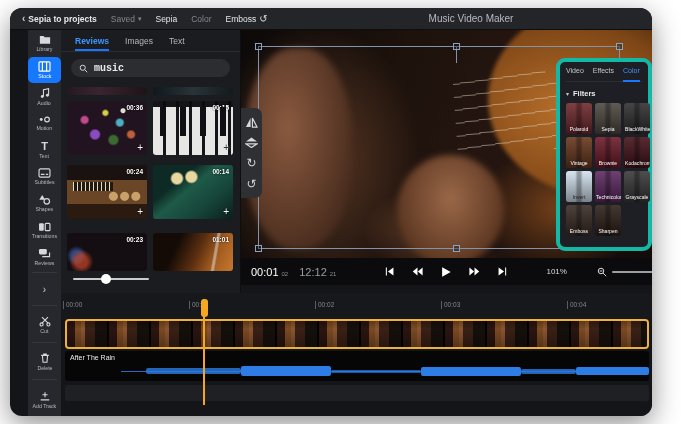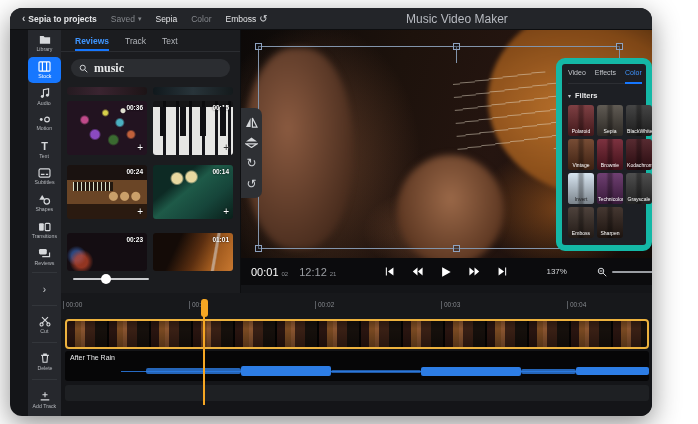--- a/index.html
+++ b/index.html
@@ -7,41 +7,41 @@
   .window { position:absolute; left:10px; top:8px; width:642px; height:408px; background:#141518; border-radius:12px; overflow:hidden; box-shadow:0 8px 28px rgba(0,0,0,.45); }
 
   
   .topbar { position:absolute; left:0; top:0; width:100%; height:22px; background:#232529; display:flex; align-items:center; gap:14px; padding-left:12px; border-bottom:1px solid #0d0e10; }
   .tb-item { font-size:8.5px; color:#e6e7e9; display:flex; align-items:center; gap:3px; white-space:nowrap; }
   .tb-muted { color:#84878c; }
   .tb-back { font-weight:bold; }
   .chev { font-size:10px; color:#cfd1d4; }
   .caret { font-size:7px; color:#84878c; }
   .hist-ic { font-size:10px; color:#d8dadd; }
-  .tb-title { position:absolute; left:396px; width:130px; font-size:12px; color:#b7bac0; }
+  .tb-title { position:absolute; left:396px; width:130px; text-align:center; font-size:10px; color:#b7bac0; }
 
   
   .rail { position:absolute; left:18px; top:22px; width:33px; height:386px; background:#26282d; display:flex; flex-direction:column; }
   .rail-item { width:33px; height:28px; display:flex; flex-direction:column; align-items:center; justify-content:center; gap:1px; cursor:pointer; }
   .rail-item svg { display:block; }
   .rail-label { font-size:5.5px; color:#b6b9be; transform:scale(.95); white-space:nowrap; }
   .rail-item.active { background:#1677ff; border-radius:5px; }
   .rail-item.active .rail-label { color:#fff; }
   .glyph { font-size:10px; color:#d6d8db; line-height:1; }
   .rail-sep { height:1px; background:#33363b; margin:2px 4px; }
   .rail-bottom { margin-top:auto; }
   .rail-chev { font-size:10px; color:#c9cbcf; }
 
   
   .stock { position:absolute; left:51px; top:22px; width:180px; height:263px; background:#1b1c1f; border-right:1px solid #0d0e10; }
   .stock-tabs { display:flex; gap:16px; padding:6px 0 0 14px; border-bottom:1px solid #2b2d31; height:22px; }
   .stab { font-size:8.5px; color:#b3b6bb; padding-bottom:5px; cursor:pointer; }
   .stab.active { color:#3f95ff; border-bottom:2px solid #1677ff; font-weight:bold; }
   .searchbox { margin:7px 10px 0 10px; height:18px; background:#2b2d31; border-radius:9px; display:flex; align-items:center; gap:6px; padding:0 8px; }
-  .searchbox input { background:transparent; border:none; outline:none; color:#e8e9ea; font-size:12px; width:120px; font-family:Liberation Serif, serif; font-weight:bold; }
+  .searchbox input { background:transparent; border:none; outline:none; color:#e8e9ea; font-size:10px; width:120px; font-family:Liberation Mono, monospace; font-weight:bold; }
   .thumb { position:absolute; border-radius:3px; overflow:hidden; cursor:pointer; }
   .dur { position:absolute; top:3px; right:4px; font-size:6.5px; color:#fff; text-shadow:0 0 2px #000; font-weight:bold; }
   .plus { position:absolute; right:4px; bottom:2px; color:#fff; font-size:10px; line-height:1; text-shadow:0 0 2px #000; }
   .t-sliver1 { left:6px; top:4px; width:80px; height:8px; background:linear-gradient(90deg,#241a20,#3a2430 40%,#1c1416); }
   .t-sliver2 { left:92px; top:4px; width:80px; height:8px; background:linear-gradient(90deg,#10181c,#28343a 50%,#141a1c); }
   .t-fireworks { left:6px; top:18px; width:80px; height:54px; background:
       radial-gradient(circle at 22% 35%, #c04a8a 0 3px, transparent 5px),
       radial-gradient(circle at 48% 22%, #d8d04a 0 2px, transparent 4px),
       radial-gradient(circle at 66% 40%, #4ab0c0 0 3px, transparent 5px),
       radial-gradient(circle at 80% 62%, #c0603a 0 3px, transparent 5px),
@@ -106,21 +106,21 @@
   .tc-tot { font-size:11px; color:#9a9da2; margin-left:8px; }
   .transport { display:flex; align-items:center; gap:16px; margin-left:48px; }
   .transport svg { display:block; cursor:pointer; }
   .zoompct { font-size:8px; color:#d6d8db; margin-left:38px; }
   .fsbtn { margin-left:16px; }
   .zoomctl { display:flex; align-items:center; gap:5px; margin-left:14px; }
   .zslider { position:relative; width:58px; height:10px; }
   .z-track { position:absolute; left:0; top:4.5px; width:100%; height:1.5px; background:#9a9da2; border-radius:1px; }
 
   
-  .effects { position:absolute; left:546px; top:50px; width:96px; height:193px; background:#1d1f24; border:6px solid #14b8a6; border-radius:9px; padding:5px 6px; z-index:5; }
+  .effects { position:absolute; left:546px; top:50px; width:96px; height:193px; background:#1d1f24; border:4px solid #14b8a6; border-radius:9px; padding:5px 6px; z-index:5; }
   .fx-tabs { display:flex; gap:9px; border-bottom:1px solid #2c2e33; padding-bottom:4px; }
   .fxtab { font-size:7px; color:#c3c6cb; cursor:pointer; padding-bottom:3px; }
   .fxtab.active { color:#3f95ff; border-bottom:2px solid #1677ff; margin-bottom:-5px; }
   .fx-head { display:flex; align-items:center; gap:4px; margin:7px 0 5px 0; }
   .fx-head .chevd { font-size:6px; color:#c3c6cb; }
   .fx-title { font-size:7.5px; color:#e8e9ea; font-weight:bold; }
   .fx-grid { display:grid; grid-template-columns:repeat(3, 26px); gap:3px; }
   .tile { position:relative; width:26px; height:31px; border-radius:3px; overflow:hidden; cursor:pointer; }
   .tile-img { position:absolute; inset:0; }
   .tile-img::before { content:""; position:absolute; inset:0; background:
@@ -269,21 +269,21 @@
             <path class="st" d="M2 11.5h10M7 2.5v6M4 5.5h6"></path>
           </svg>
         <span class="rail-label">Add Track</span>
       </div>
     </div>
   </div>
 
   <div class="stock">
     <div class="stock-tabs">
       <span class="stab active">Reviews</span>
-      <span class="stab">Track</span>
+      <span class="stab">Images</span>
       <span class="stab">Text</span>
     </div>
     <div class="searchbox">
       <svg width="9" height="9" viewBox="0 0 12 12">
           <circle class="st" cx="5" cy="5" r="3.4"></circle>
           <path class="st" d="M7.6 7.6L11 11"></path>
         </svg>
       <input type="text" value="music" style="">
     </div>
 
@@ -370,21 +370,21 @@
           <path class="flw" d="M2.5 1.5L12.5 7l-10 5.5z"></path>
         </svg>
       <svg width="13" height="11" viewBox="0 0 15 14">
           <path class="flw" d="M1 2l6 5-6 5zM7.5 2l6 5-6 5z"></path>
         </svg>
       <svg width="11" height="11" viewBox="0 0 14 14">
           <path class="flw" d="M2 2l7 5-7 5z"></path>
           <path class="stw" d="M11 2v10"></path>
         </svg>
     </div>
-    <span class="zoompct">137%</span>
+    <span class="zoompct">101%</span>
     <svg class="fsbtn" width="11" height="11" viewBox="0 0 14 14">
         <path class="st" d="M1 4V1h3M10 1h3v3M13 10v3h-3M4 13H1v-3"></path>
       </svg>
     <div class="zoomctl">
       <svg width="10" height="10" viewBox="0 0 13 13">
           <circle class="st" cx="5.2" cy="5.2" r="3.6"></circle>
           <path class="st" d="M7.9 7.9L12 12M3.4 5.2h3.6"></path>
         </svg>
       <div class="zslider">
         <div class="z-track"></div>

